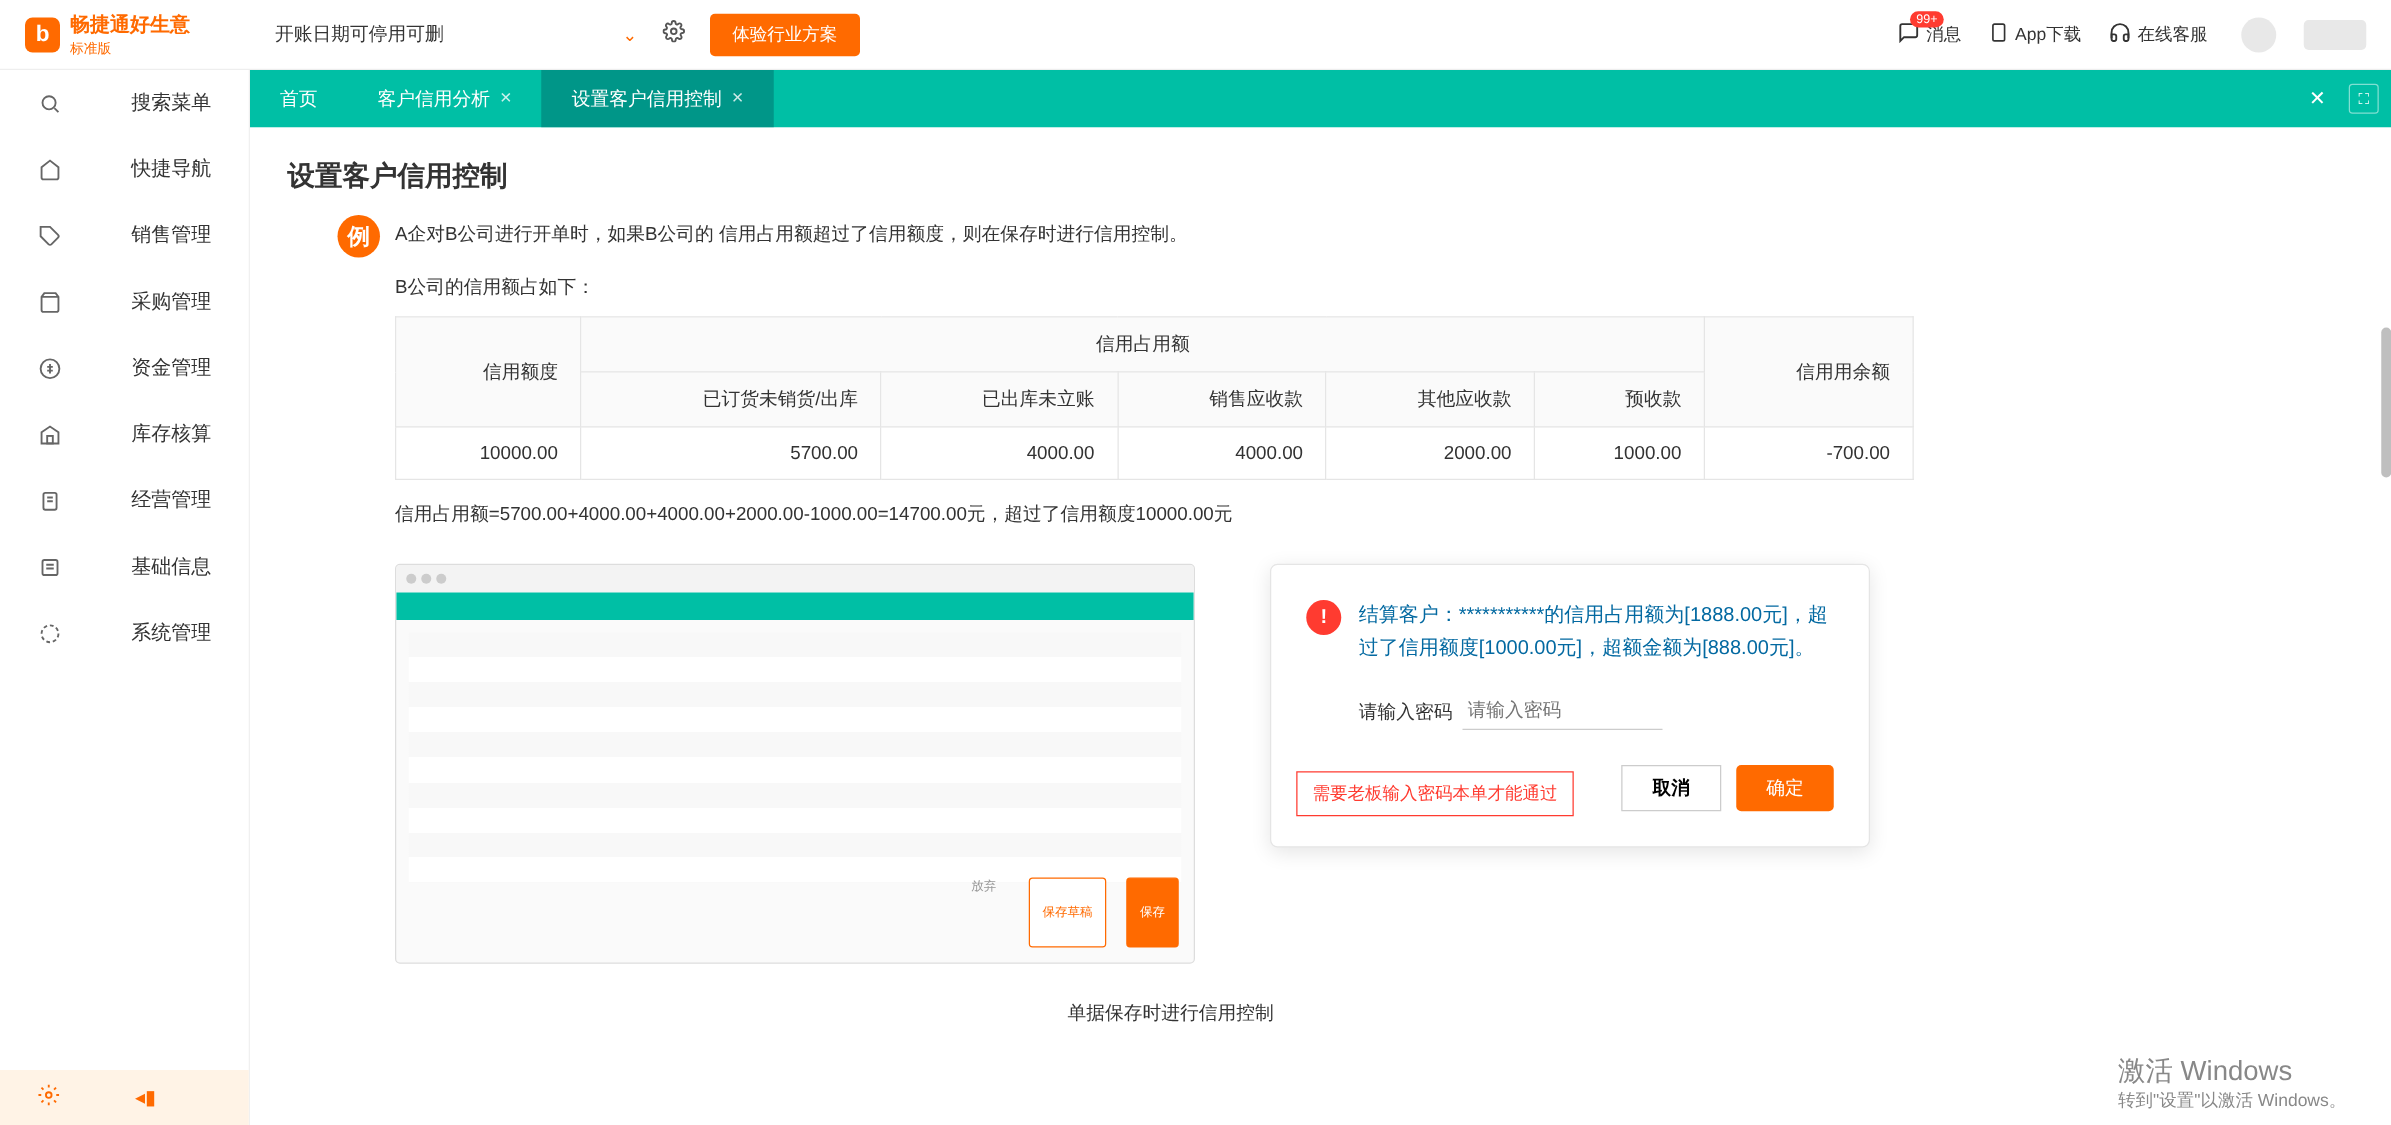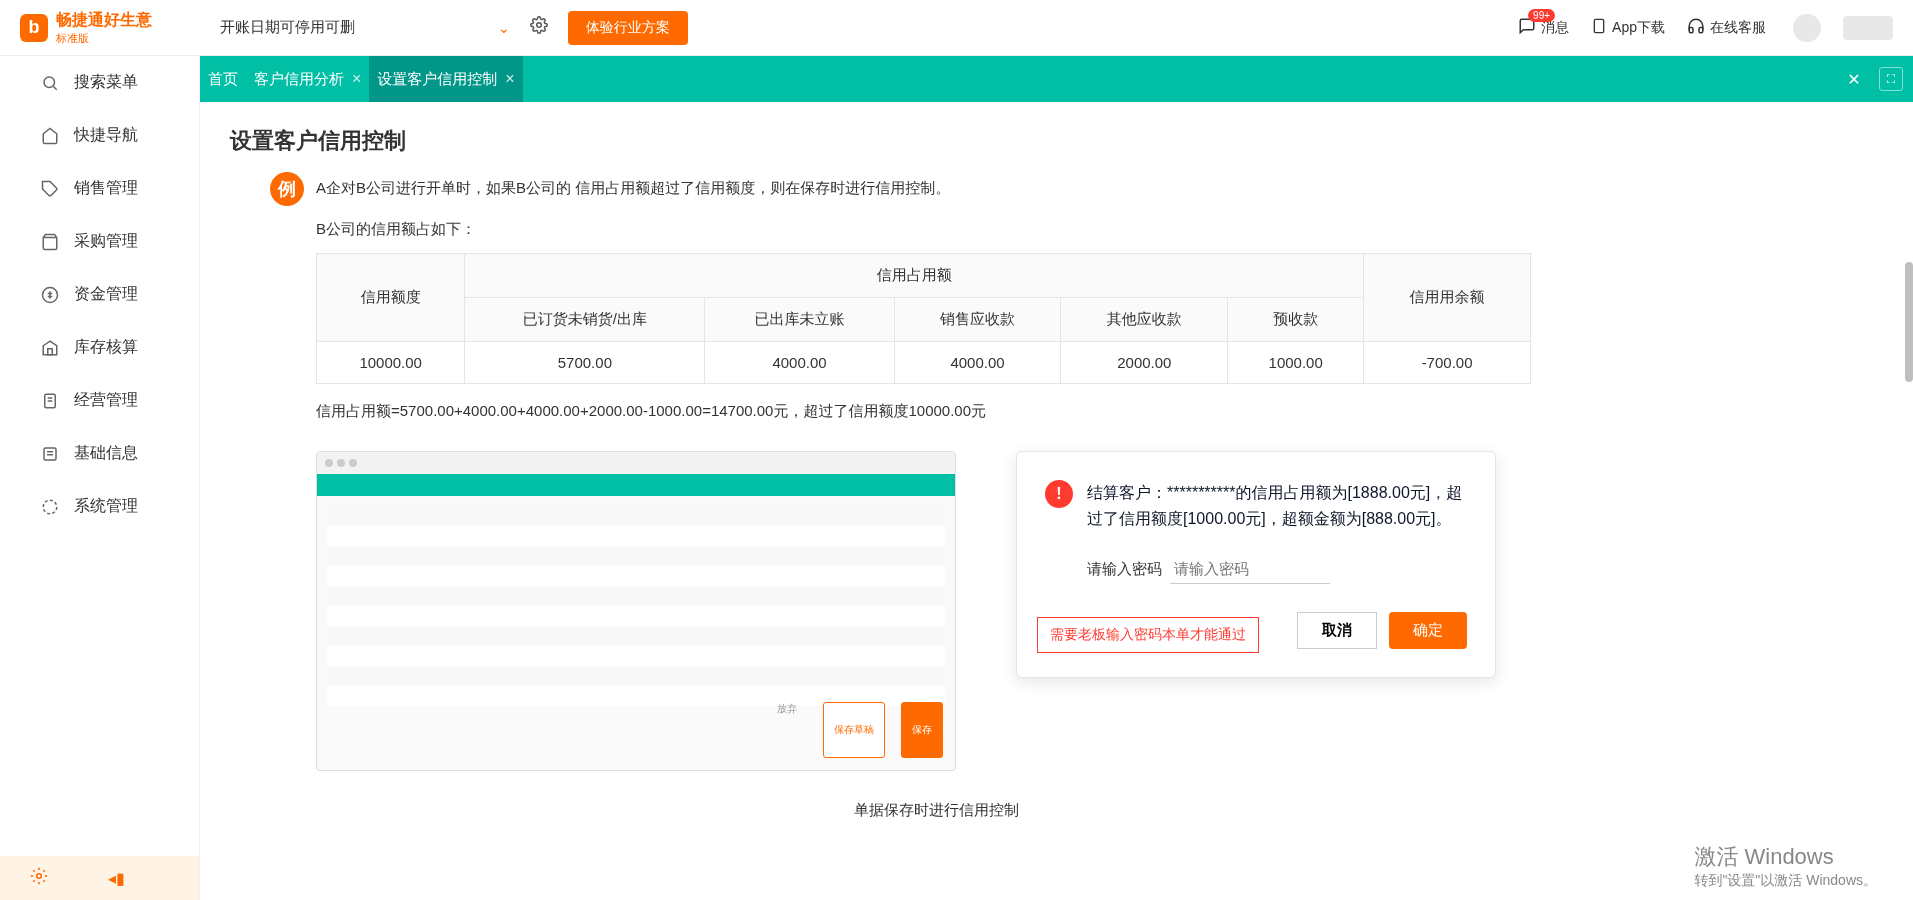--- a/index.html
+++ b/index.html
@@ -19,67 +19,67 @@
 .header-right { margin-left: auto; display: flex; align-items: center; gap: 22px; }
 .header-item { display: flex; align-items: center; gap: 5px; color: #333; font-size: 14px; cursor: pointer; position: relative; }
 .badge { position: absolute; top: -8px; left: 10px; background: #ff3b30; color: #fff; font-size: 10px; padding: 1px 5px; border-radius: 8px; }
 .avatar { width: 28px; height: 28px; background: #e8e8e8; border-radius: 50%; margin-left: 5px; }
 
 
 .layout { display: flex; height: calc(100% - 56px); }
 
 
 .sidebar { width: 200px; background: #fff; display: flex; flex-direction: column; border-right: 1px solid #f0f0f0; }
-.side-item { display: flex; align-items: center; padding: 16px 40px; color: #333; font-size: 16px; cursor: pointer; gap: 14px; }
+.side-item { display: flex; align-items: center; padding: 16px 30px; color: #333; font-size: 16px; cursor: pointer; gap: 14px; justify-content: space-between; }
 .side-icon { width: 20px; height: 20px; display: flex; align-items: center; justify-content: center; color: #666; }
 .side-footer { margin-top: auto; background: #fff3e6; height: 44px; display: flex; align-items: center; padding: 0 30px; gap: 60px; }
 .side-footer .gear { color: #ff6a00; font-size: 18px; cursor: pointer; }
 .side-footer .collapse { color: #ff6a00; font-size: 16px; cursor: pointer; }
 
 
 .main { flex: 1; display: flex; flex-direction: column; overflow: hidden; background: #f7f7f7; }
 .tabbar { height: 46px; background: #00bfa5; display: flex; align-items: center; }
-.tab { color: #fff; padding: 0 8px; height: 100%; display: flex; align-items: center; font-size: 15px; cursor: pointer; gap: 8px; }
+.tab { color: #fff; padding: 0 24px; height: 100%; display: flex; align-items: center; font-size: 15px; cursor: pointer; gap: 8px; }
 .tab.active { background: #009688; }
 .tab-close { font-size: 16px; opacity: 0.8; }
 .tabbar-right { margin-left: auto; display: flex; align-items: center; padding-right: 10px; gap: 10px; }
 .tabbar-icon { color: #fff; cursor: pointer; width: 30px; height: 30px; display: flex; align-items: center; justify-content: center; }
 
 
 .content { flex: 1; overflow-y: auto; padding: 24px 30px; background: #fff; position: relative; }
 .page-title { font-size: 22px; color: #333; margin-bottom: 20px; }
 .example-row { display: flex; align-items: flex-start; gap: 12px; margin-left: 40px; }
 .example-badge { width: 34px; height: 34px; background: #ff6a00; border-radius: 50%; display: flex; align-items: center; justify-content: center; color: #fff; font-size: 18px; font-weight: bold; margin-top: -4px; }
 .example-text { color: #333; font-size: 15px; line-height: 24px; }
 .sub-text { color: #333; font-size: 15px; margin: 14px 0 14px 86px; }
 
 
 .credit-table { margin-left: 86px; width: 1215px; border-collapse: collapse; }
-.credit-table th, .credit-table td { border: 1px solid #e5e5e5; padding: 12px 18px; font-size: 15px; text-align: center; color: #333; font-weight: normal; }
+.credit-table th, .credit-table td { border: 1px solid #e5e5e5; padding: 12px 18px; font-size: 15px; text-align: right; color: #333; font-weight: normal; }
 .credit-table th { background: #fafafa; }
 .neg { color: #ff3b30; }
 
 .formula { color: #333; font-size: 15px; margin: 18px 0 30px 86px; }
 
 
 .figure-row { display: flex; gap: 60px; margin-left: 86px; align-items: flex-start; }
 .fig-img { width: 640px; height: 320px; background: #fafafa; border: 1px solid #ddd; border-radius: 4px; position: relative; overflow: hidden; }
 .fig-top { height: 22px; background: #f3f3f3; display: flex; align-items: center; padding: 0 8px; gap: 4px; }
 .fig-dot { width: 8px; height: 8px; border-radius: 50%; background: #ccc; }
 .fig-inner-bar { height: 22px; background: #00bfa5; }
 .fig-body { padding: 10px; font-size: 10px; color: #999; }
 .fig-save-row { position: absolute; bottom: 12px; right: 12px; display: flex; gap: 16px; }
 .fig-btn { font-size: 10px; padding: 20px 10px; border: 1px solid #ff6a00; color: #ff6a00; background: #fff; border-radius: 3px; }
 .fig-btn.solid { background: #ff6a00; color: #fff; }
 
 
 .dialog-box { width: 480px; background: #fff; border: 1px solid #e5e5e5; border-radius: 6px; box-shadow: 0 4px 16px rgba(0,0,0,0.1); padding: 28px; position: relative; }
 .dlg-row { display: flex; gap: 14px; }
 .dlg-icon { width: 28px; height: 28px; background: #ff3b30; border-radius: 50%; color: #fff; display: flex; align-items: center; justify-content: center; font-weight: bold; flex-shrink: 0; }
-.dlg-msg { color: #0f172a; font-size: 16px; line-height: 26px; }
+.dlg-msg { color: #0369a1; font-size: 16px; line-height: 26px; }
 .dlg-pass-row { display: flex; align-items: center; margin-top: 22px; gap: 8px; padding-left: 42px; }
 .dlg-pass-label { color: #333; font-size: 15px; }
 .dlg-pass-input { border: none; border-bottom: 1px solid #ccc; padding: 6px 4px; font-size: 15px; width: 160px; }
 .dlg-btns { display: flex; justify-content: flex-end; gap: 12px; margin-top: 28px; }
 .dlg-btn-cancel { padding: 8px 24px; border: 1px solid #ccc; background: #fff; border-radius: 0; font-size: 15px; cursor: pointer; font-weight: bold; }
 .dlg-btn-ok { padding: 8px 24px; border: none; background: #ff6a00; color: #fff; border-radius: 4px; font-size: 15px; cursor: pointer; }
 .dlg-callout { position: absolute; bottom: 24px; left: 20px; border: 1px solid #ff3b30; color: #ff3b30; font-size: 14px; padding: 8px 12px; background: #fff; }
 
 
 .win-act { position: absolute; right: 36px; bottom: 10px; color: #888; text-align: left; }

